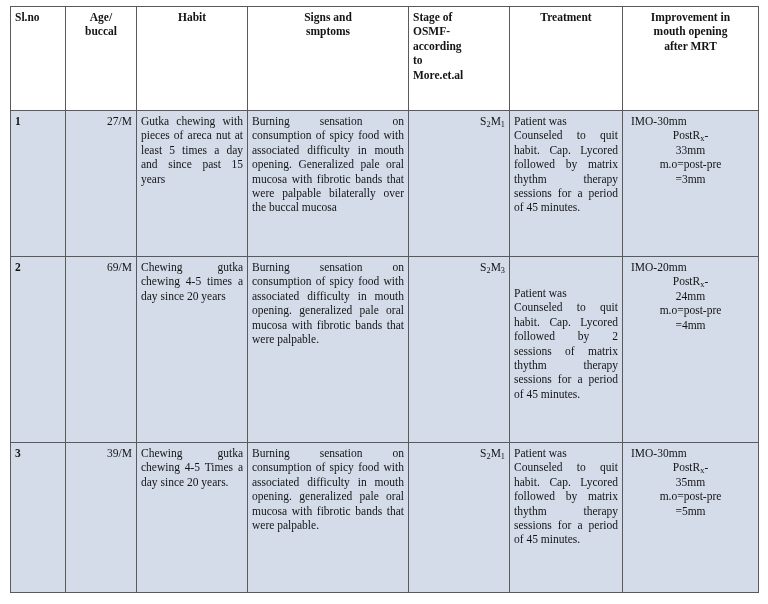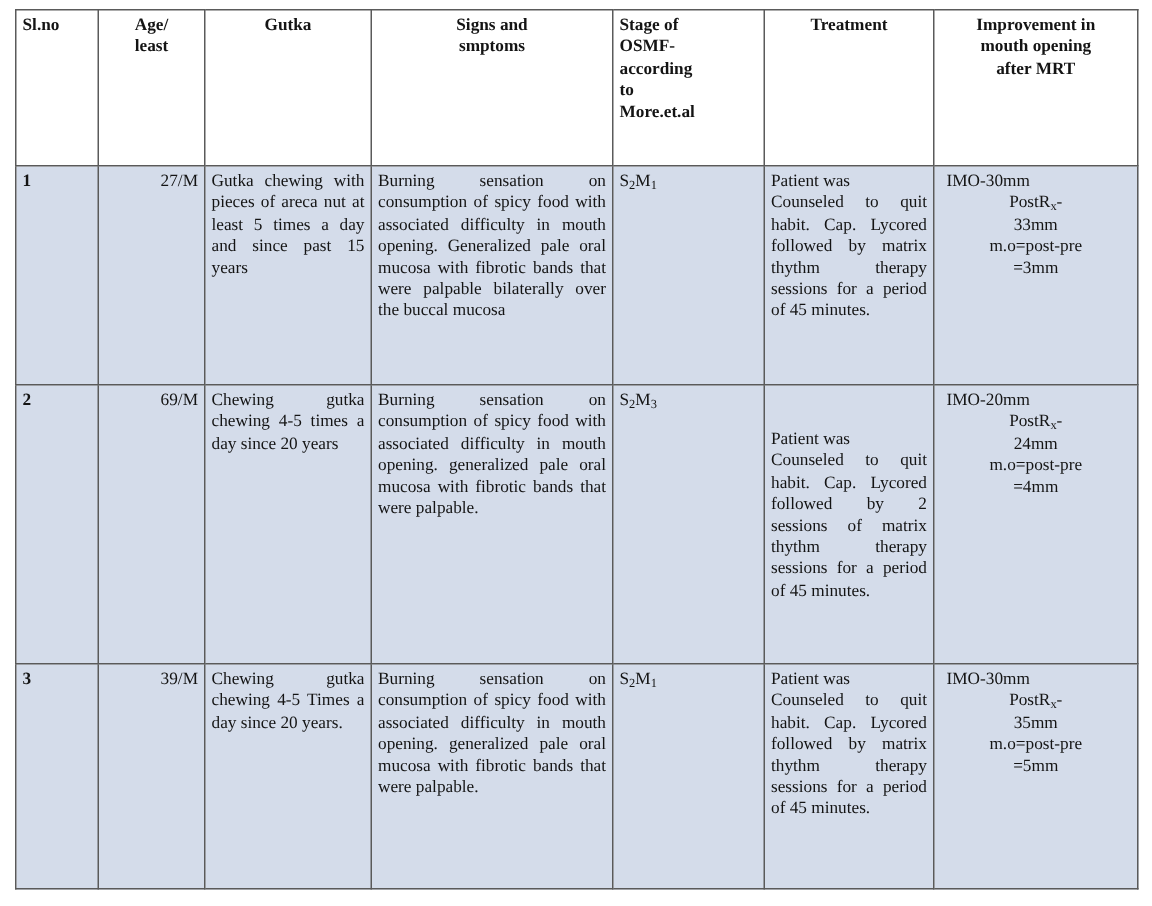--- a/index.html
+++ b/index.html
@@ -68,21 +68,21 @@
   td.c-habit,
   td.c-signs,
   td.c-treat {
     text-align: justify;
     text-justify: inter-word;
     hyphens: none;
     margin-top: 31px;
   }
   td.c-habit { padding-left: 8px; padding-right: 6px; }
   td.c-signs { padding-left: 6px; padding-right: 6px; }
-  td.c-stage { text-align: left; padding-left: 3px; }
+  td.c-stage { text-align: right; padding-left: 3px; }
   td.c-treat { padding-left: 9px; padding-right: 6px; }
   td.c-improve {
     text-align: center;
     padding-left: 4px;
     padding-right: 4px;
     font-size: 12.5px;
     line-height: 1.3;
   }
   td.c-improve .imo-first {
     display: block;
@@ -138,24 +138,24 @@
       <col class="w-improve">
     </colgroup>
 
     <thead>
       <tr>
         <th class="h-slno">
           <span>Sl.no</span>
         </th>
         <th>
           <span>Age/</span><br>
-          <span>least</span>
-        </th>
-        <th>
-          <span>Gutka</span>
+          <span>buccal</span>
+        </th>
+        <th>
+          <span>Habit</span>
         </th>
         <th>
           <span>Signs and</span><br>
           <span>smptoms</span>
         </th>
         <th class="h-stage">
           <span>Stage of</span><br>
           <span>OSMF-</span><br>
           <span>according</span><br>
           <span>to</span><br>

